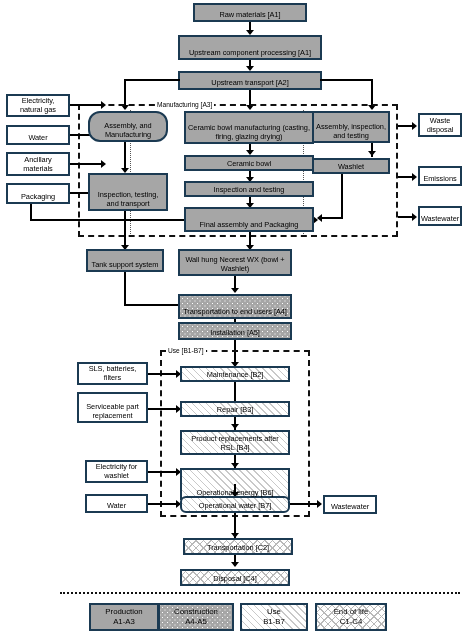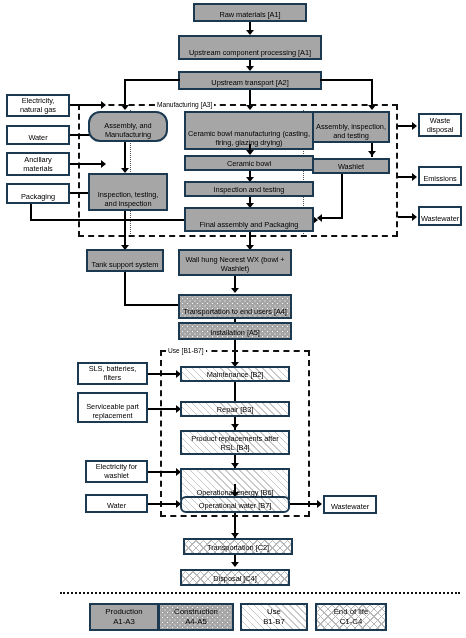--- a/index.html
+++ b/index.html
@@ -172,26 +172,26 @@
   <div class="ln lnh" style="left:30px;top:219px;width:286px;"></div>
   <div class="arw arw-r" style="left:313px;top:216px;"></div>
 
   <div class="node fill-gray" style="left:88px;top:111px;width:80px;height:31px;border-radius:12px;">
     <span>Assembly, and Manufacturing</span>
   </div>
   <div class="ln lnv" style="left:124px;top:142px;height:30px;"></div>
   <div class="arw arw-d" style="left:121px;top:168px;"></div>
 
   <div class="node fill-gray" style="left:88px;top:173px;width:80px;height:38px;">
-    <span>Inspection, testing, and inspection</span>
+    <span>Inspection, testing, and transport</span>
   </div>
   <div class="ln lnv" style="left:124px;top:211px;height:38px;"></div>
   <div class="arw arw-d" style="left:121px;top:245px;"></div>
 
-  <div class="node fill-gray" style="left:184px;top:111px;width:130px;height:39px;">
+  <div class="node fill-gray" style="left:184px;top:111px;width:130px;height:33px;">
     <span>Ceramic bowl manufacturing (casting, firing, glazing drying)</span>
   </div>
   <div class="ln lnv" style="left:249px;top:144px;height:10px;"></div>
   <div class="arw arw-d" style="left:246px;top:150px;"></div>
 
   <div class="node fill-gray" style="left:184px;top:155px;width:130px;height:16px;">
     <span>Ceramic bowl</span>
   </div>
   <div class="ln lnv" style="left:249px;top:171px;height:9px;"></div>
   <div class="arw arw-d" style="left:246px;top:177px;"></div>

